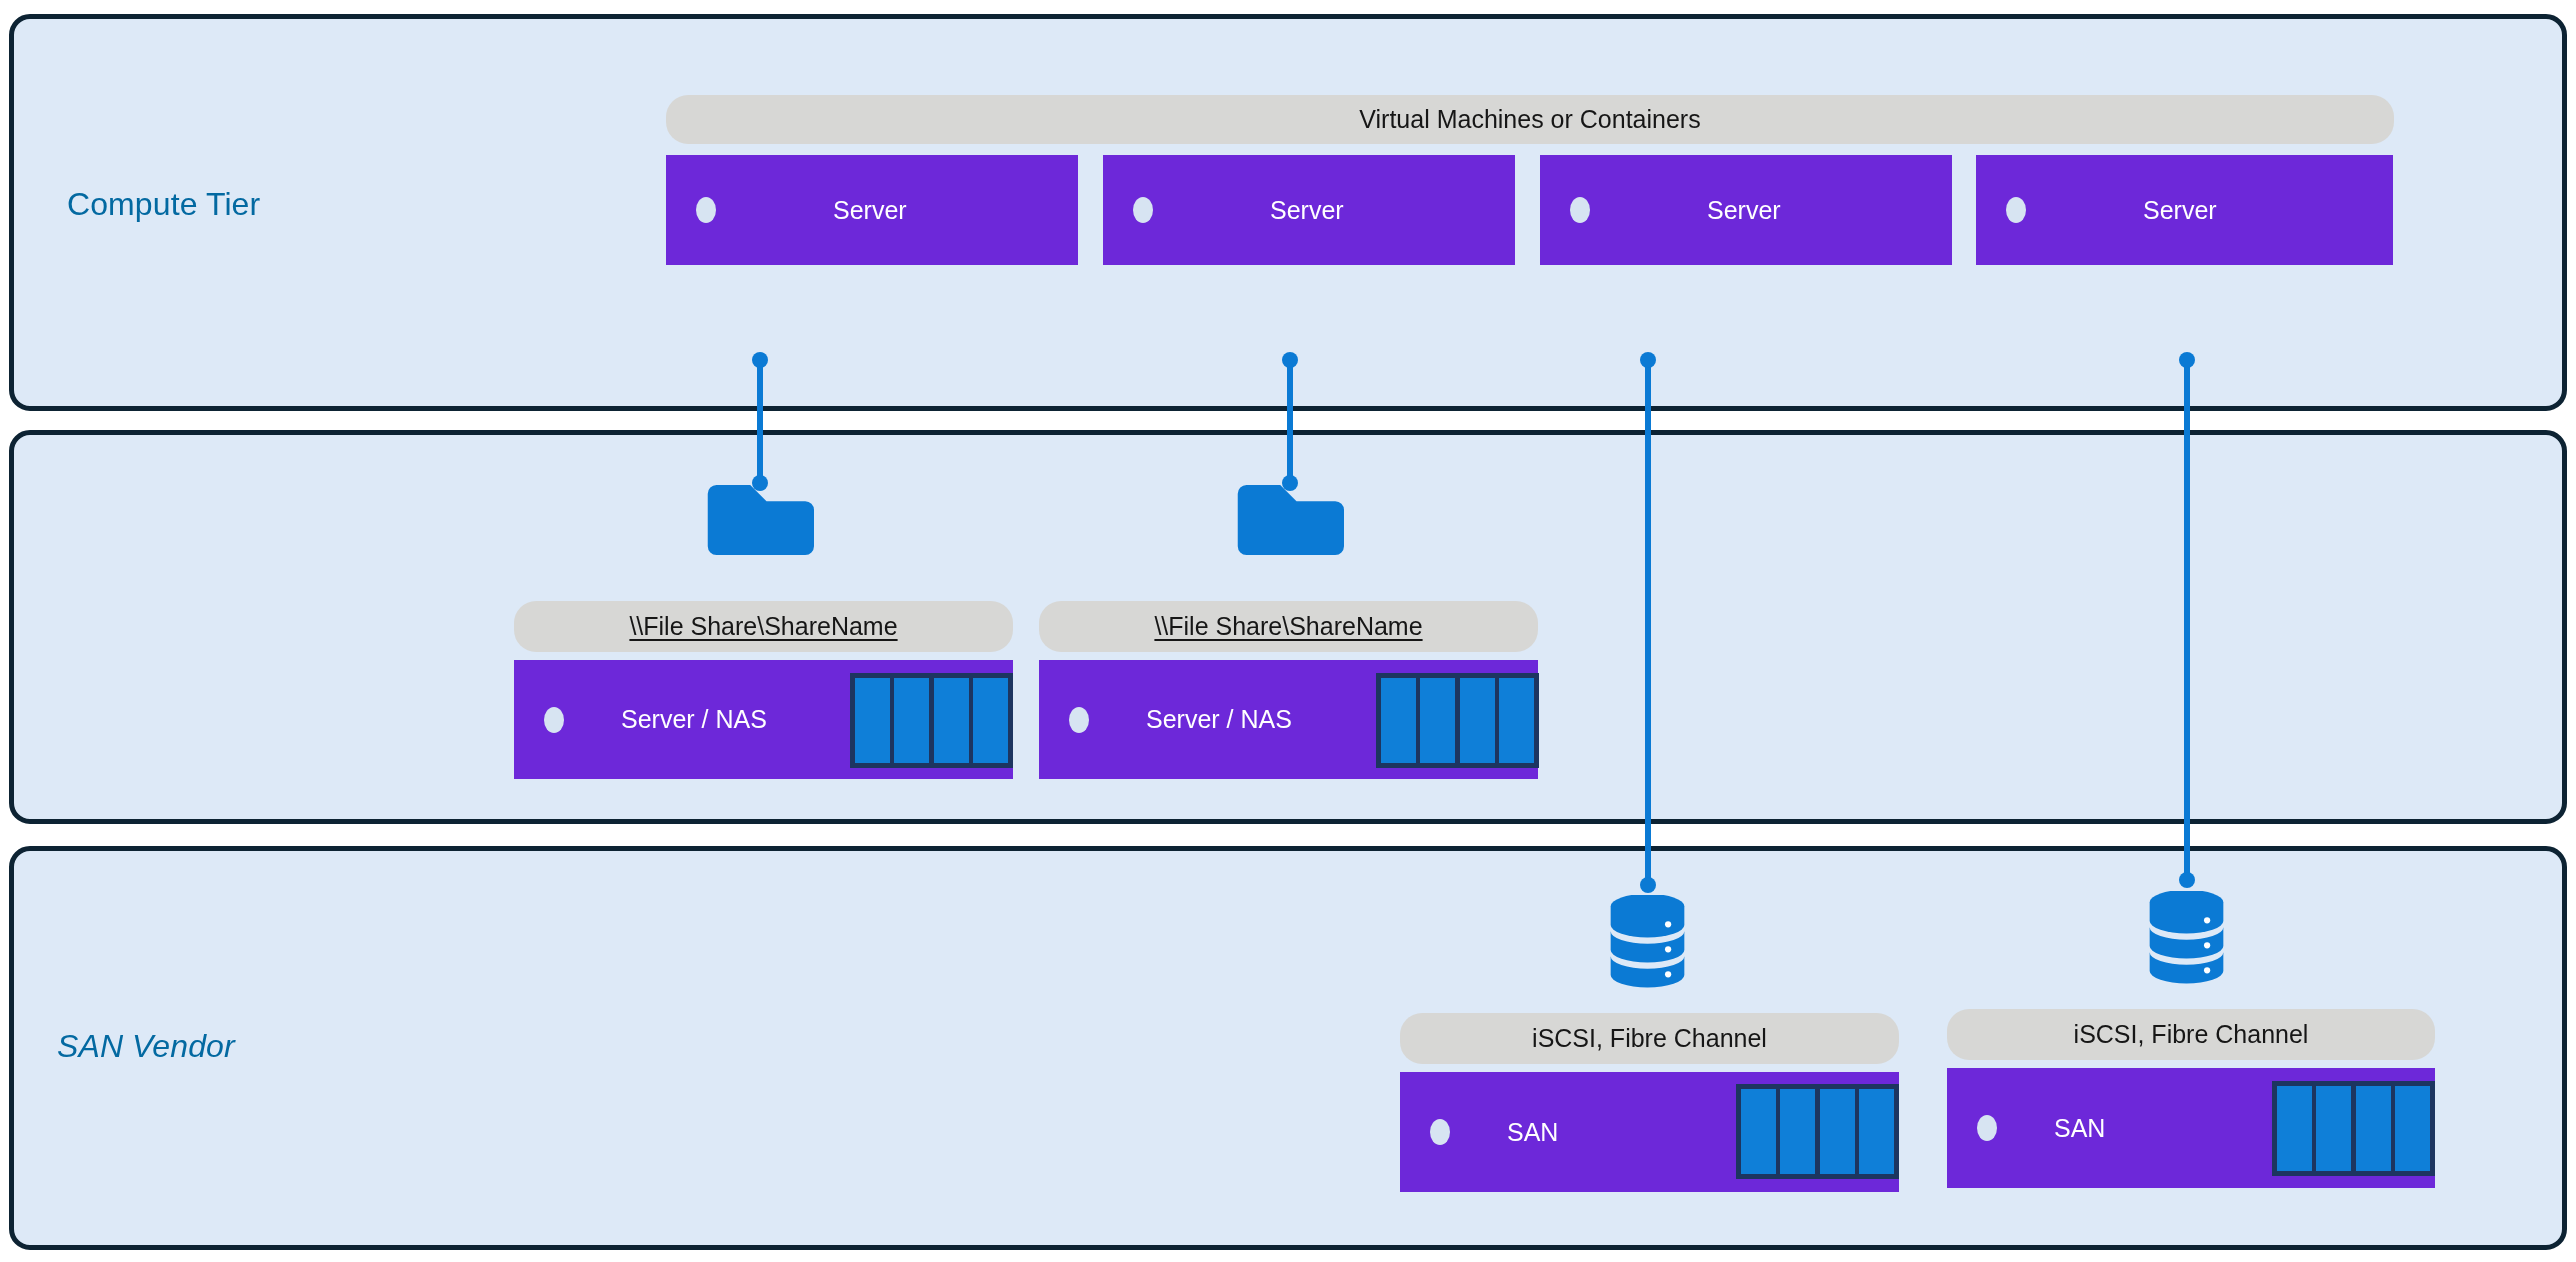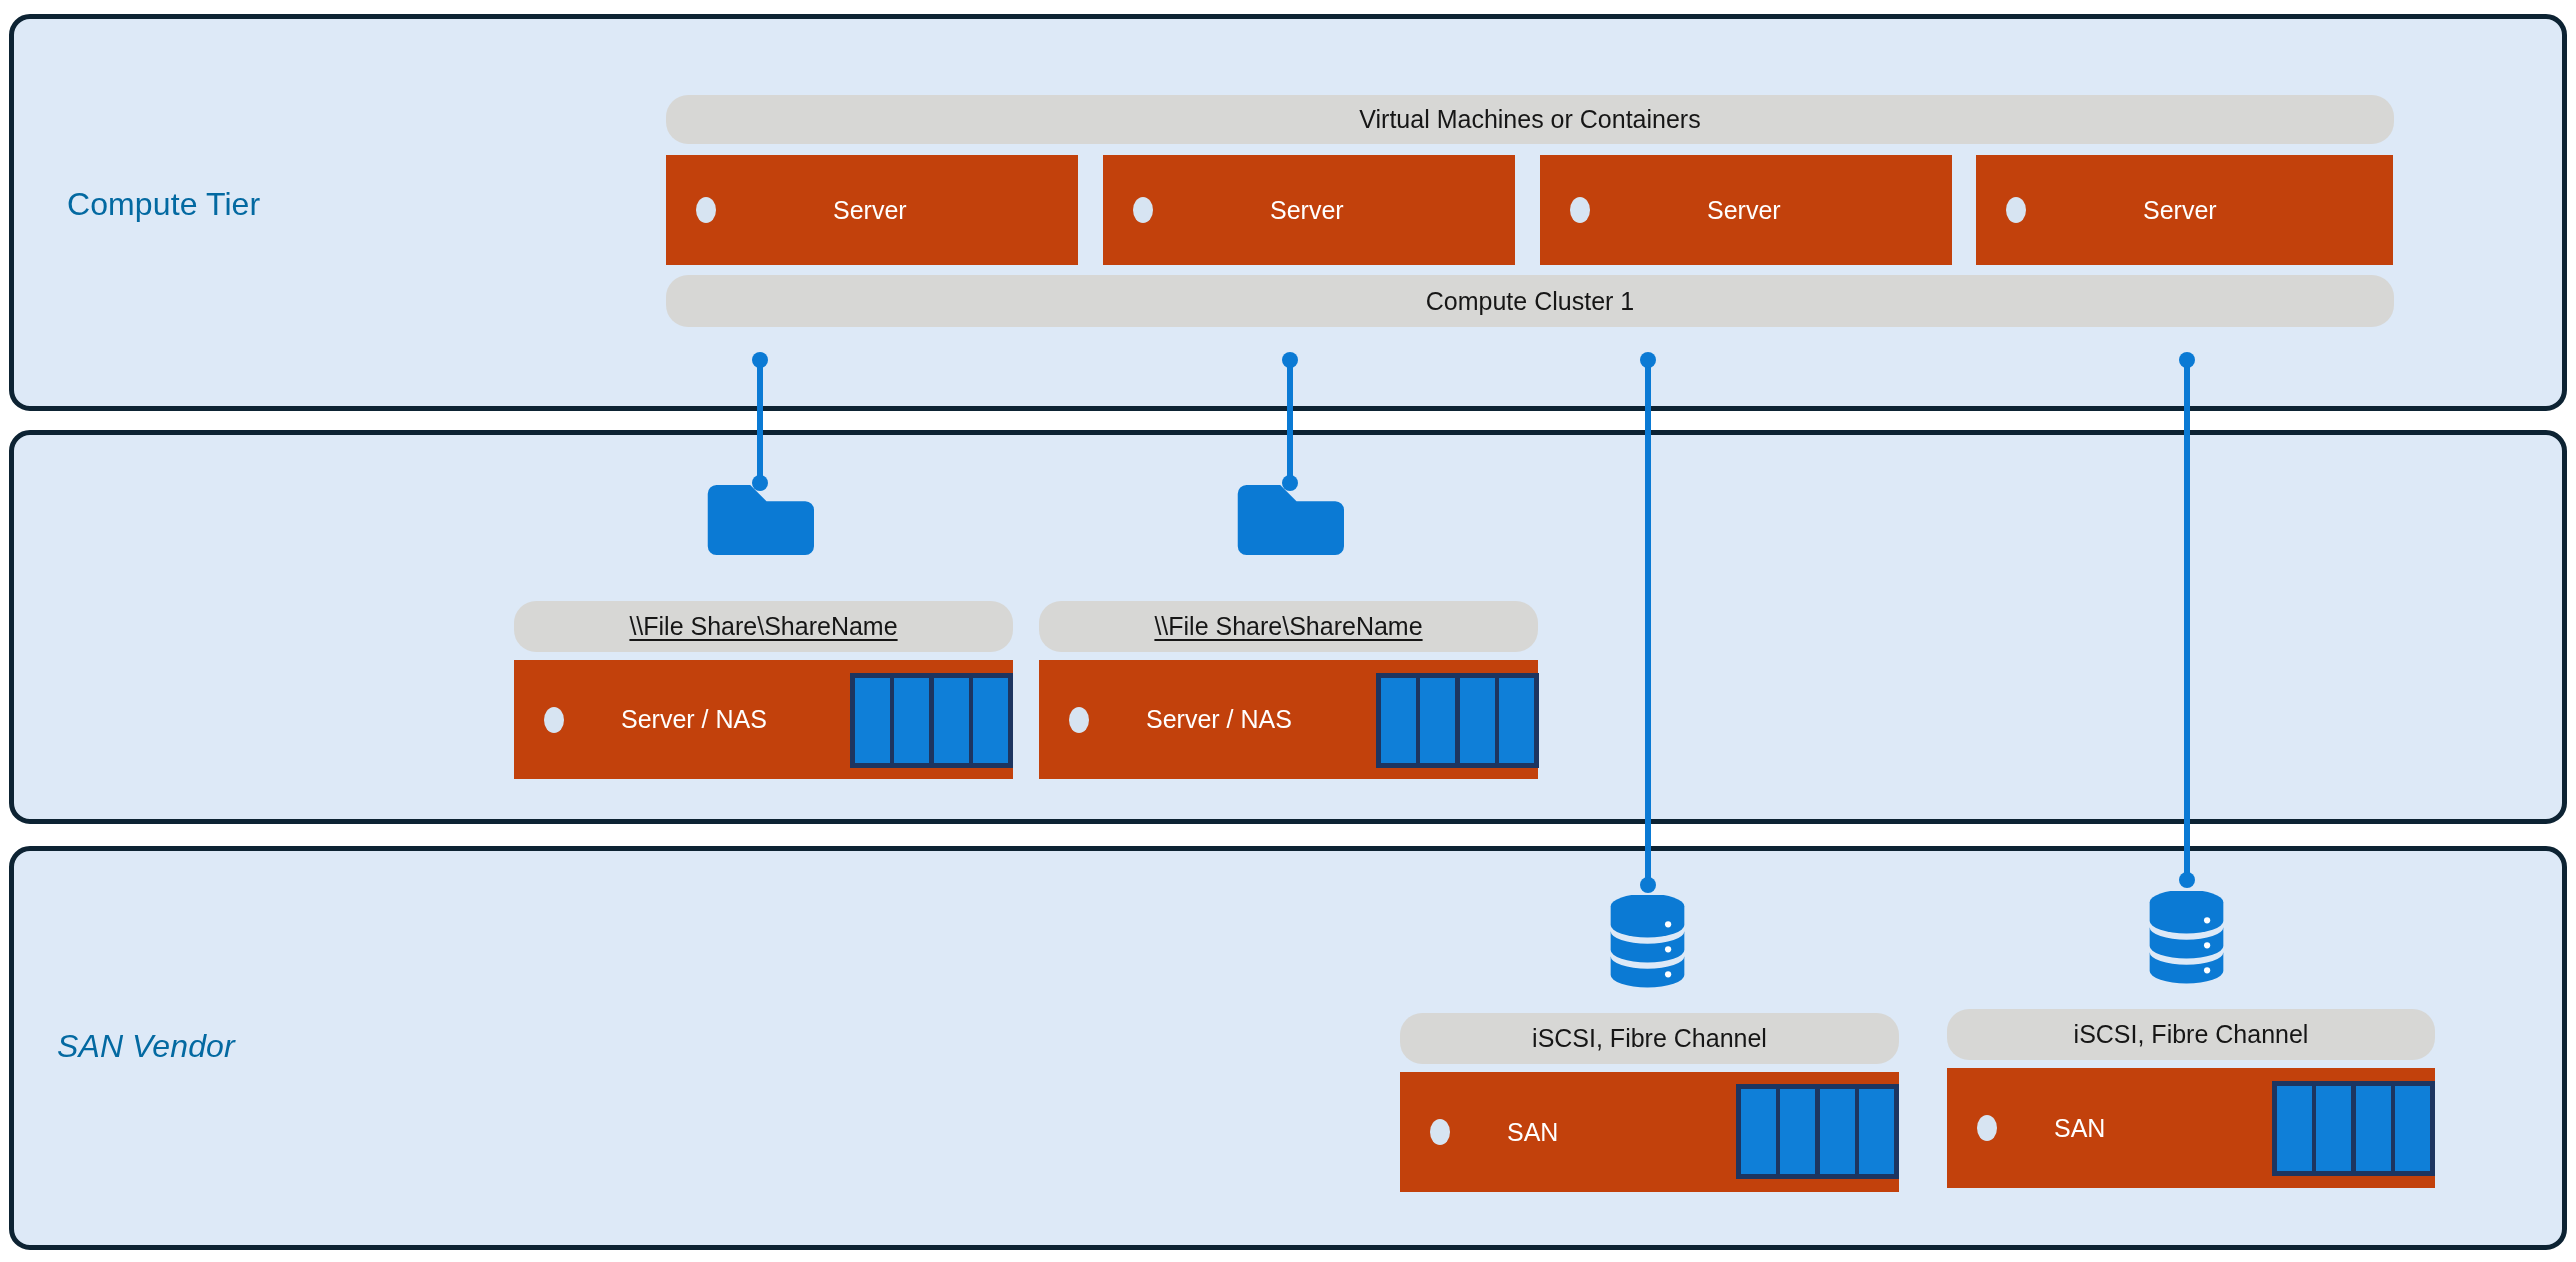--- a/index.html
+++ b/index.html
@@ -41,21 +41,21 @@
     align-items:center;
     justify-content:center;
     color:#161616;
     font-size:25px;
     white-space:nowrap;
     border-radius:22px;
   }
   .strip.underline{ text-decoration:underline; text-underline-offset:3.7px;text-align:center;}
   .darkbox{
     position:absolute;
-    background:#c2410c;
+    background:#6d28d9;
     box-sizing:border-box;
     display:flex;
     align-items:center;
     text-align:center;
   }
   .dot-indicator{
     width:20px;height:26px;
     border-radius:50%;
     background:#d7e4f2;
     flex:0 0 auto;
@@ -125,21 +125,20 @@
   <div class="darkbox" style="left:1540px; top:155px; width:412px; height:110px; padding-left:30px;">
     <span class="dot-indicator"></span>
     <span class="box-label" style="margin-left:117px;">Server</span>
   </div>
 
   <div class="darkbox" style="left:1976px; top:155px; width:417px; height:110px; padding-left:30px;">
     <span class="dot-indicator"></span>
     <span class="box-label" style="margin-left:117px;">Server</span>
   </div>
 
-  <div class="strip" style="left:666px; top:275px; width:1728px; height:52px;">Compute Cluster 1</div>
 
   <div class="tier" style="left:8.7px; top:430px; width:2558px; height:394px;"></div>
 
 
   <div class="folder" style="left:704px; top:480px; width:110px; height:75px;">
     <svg width="110" height="75" viewBox="0 0 176 120">
       <path d="M6,22 a14,14 0 0 1 14,-14 h54 l26,26 h62 a14,14 0 0 1 14,14 v58 a14,14 0 0 1 -14,14 h-142 a14,14 0 0 1 -14,-14 z" fill="#0b7ad4"></path>
     </svg>
   </div>
 

